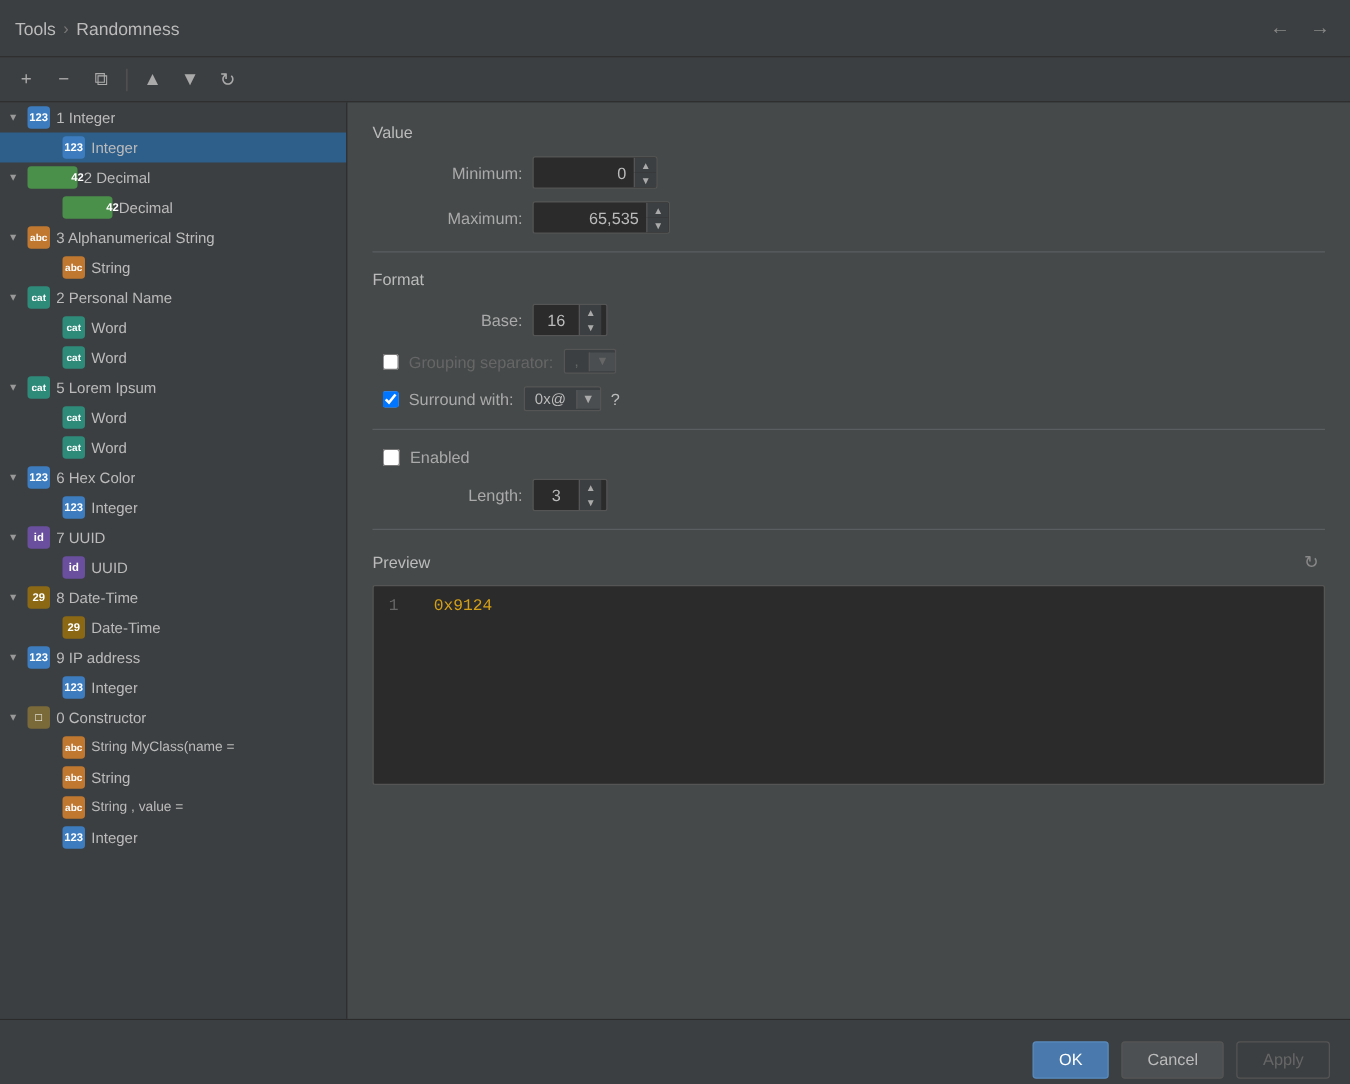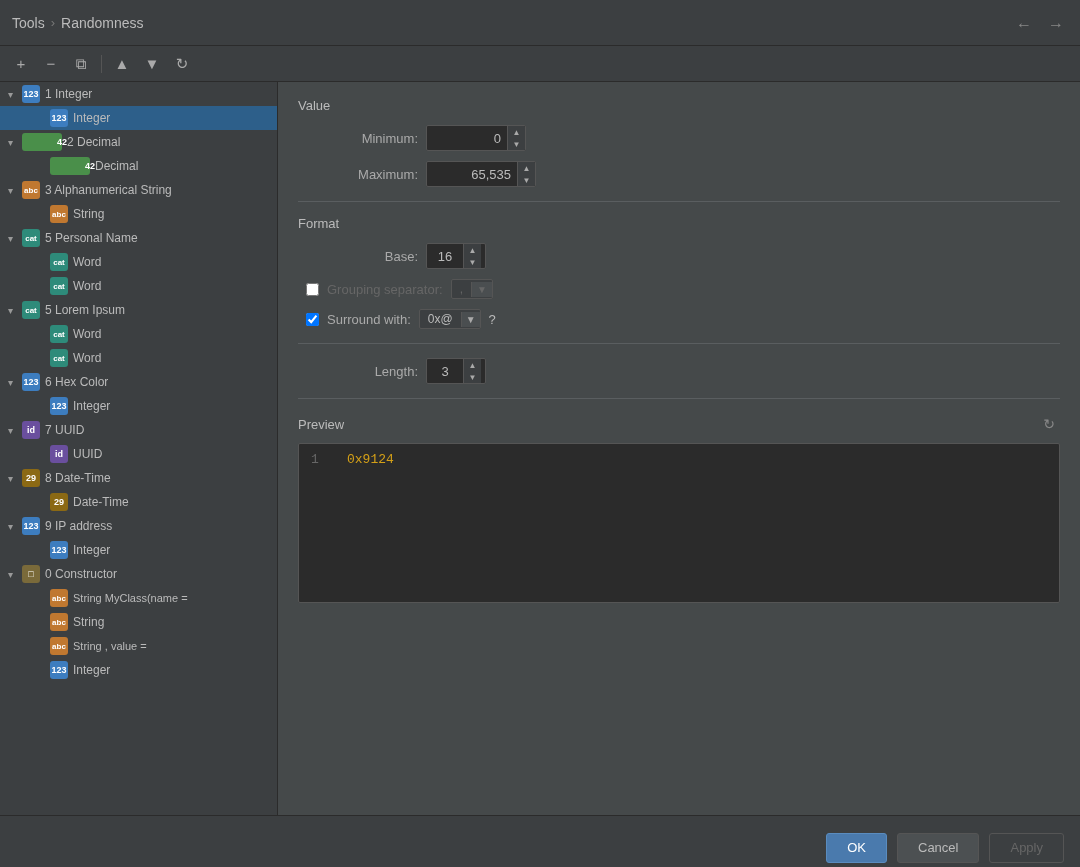--- a/index.html
+++ b/index.html
@@ -430,21 +430,21 @@
       <span class="item-label">3 Alphanumerical String</span>
     </div>
     <div class="tree-item child">
       <span class="arrow"></span>
       <span class="icon-badge badge-orange" style="font-size:8px;">abc</span>
       <span class="item-label">String</span>
     </div>
     <div class="tree-item">
       <span class="arrow">▾</span>
       <span class="icon-badge badge-teal" style="font-size:8px;">cat</span>
-      <span class="item-label">5 Personal Name</span>
+      <span class="item-label">2 Personal Name</span>
     </div>
     <div class="tree-item child">
       <span class="arrow"></span>
       <span class="icon-badge badge-teal" style="font-size:8px;">cat</span>
       <span class="item-label">Word</span>
     </div>
     <div class="tree-item child">
       <span class="arrow"></span>
       <span class="icon-badge badge-teal" style="font-size:8px;">cat</span>
       <span class="item-label">Word</span>
@@ -590,20 +590,24 @@
         <span class="drop-arrow">▼</span>
       </div>
       <div class="help-icon">
         <span>?</span>
       </div>
     </div>
 
     <hr class="section-divider">
 
 
+    <div class="checkbox-row">
+      <input type="checkbox" id="enabled-cb" style="">
+      <label class="checkbox-label" for="enabled-cb">Enabled</label>
+    </div>
 
     <div class="form-row">
       <span class="form-label">Length:</span>
       <div class="spin-input base-spin">
         <input type="text" value="3" style="width: 36px; text-align: center;">
         <div class="spin-btns">
           <button class="spin-btn">▲</button>
           <button class="spin-btn">▼</button>
         </div>
       </div>

